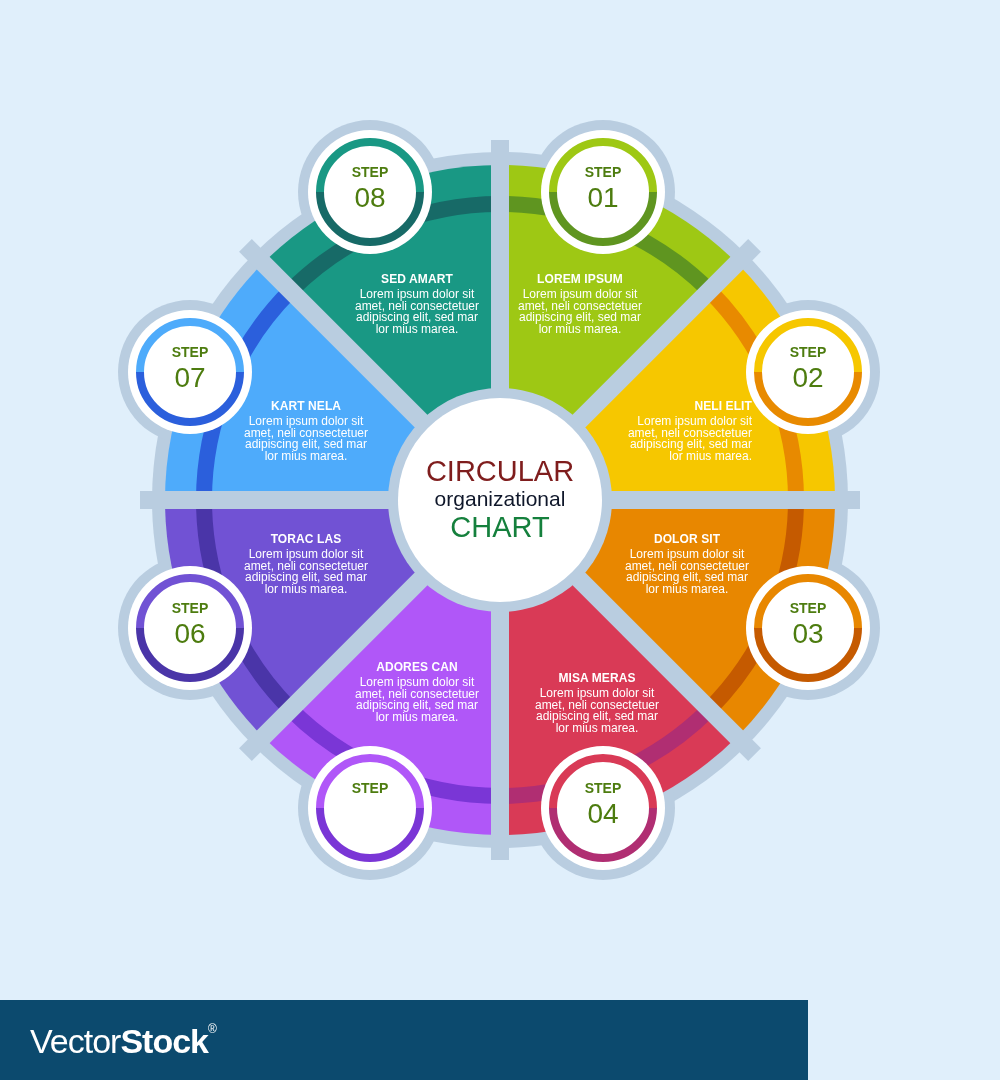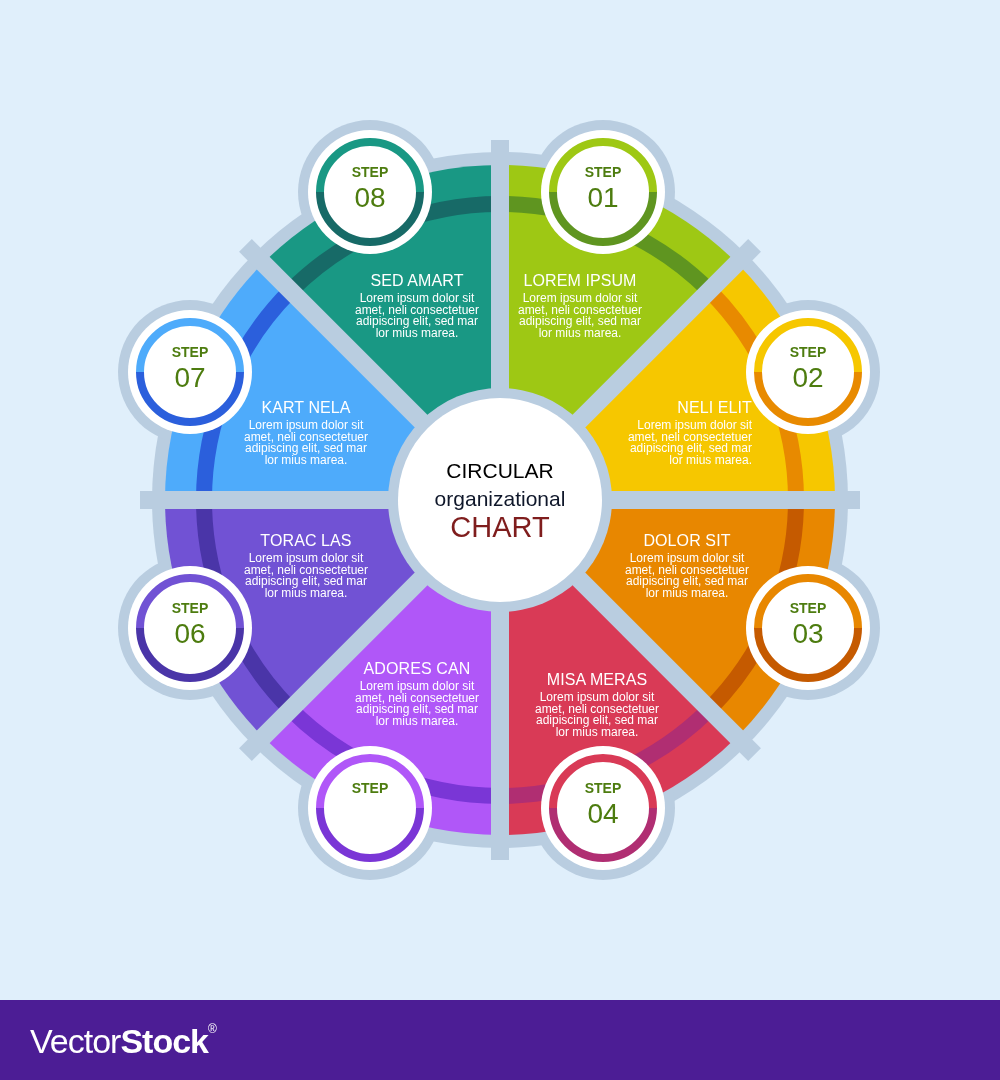--- a/index.html
+++ b/index.html
@@ -1,29 +1,29 @@
 <!DOCTYPE html>
 <html><head>
 <meta charset="utf-8">
 <style>
   html, body { margin:0; padding:0; }
   body { width:1000px; height:1080px; background:#e0effb; position:relative; overflow:hidden; font-family:"Liberation Sans", sans-serif; }
   #stage { position:absolute; left:0; top:0; width:1000px; height:1000px; }
   #stage svg { position:absolute; left:0; top:0; }
   .seg-text { position:absolute; width:130px; text-align:center; color:#fff; }
-  .seg-title { font-weight:normal; font-size:16px; letter-spacing:0.1px; margin-bottom:3px; display:block; }
+  .seg-title { font-weight:bold; font-size:12px; letter-spacing:0.1px; margin-bottom:3px; display:block; }
   .seg-body { font-size:12px; line-height:11.5px; display:block; }
   .step-badge { position:absolute; width:100px; height:100px; margin-left:-50px; margin-top:-50px; text-align:center; color:#4d7c0f; }
   .step-label { position:absolute; left:0; right:0; top:22px; font-weight:bold; font-size:14px; display:block; }
   .step-num { position:absolute; left:0; right:0; top:34px; font-size:28px; line-height:44px; display:block;text-align:center; }
   .center-text { position:absolute; left:392px; top:455px; width:216px; text-align:center; }
-  .c1 { display:block; font-size:21px; color:#000000; line-height:32px; }
+  .c1 { display:block; font-size:29px; color:#7f1d1d; line-height:32px; }
   .c2 { display:block; font-size:21px; color:#0f172a; line-height:24px; }
-  .c3 { display:block; font-size:29px; color:#7f1d1d; line-height:32px; }
-  #footer { position:absolute; left:0; top:1000px; width:1000px; height:80px; background:#4c1d95; color:#fff; }
+  .c3 { display:block; font-size:29px; color:#15803d; line-height:32px; }
+  #footer { position:absolute; left:0; top:1000px; width:808px; height:80px; background:#0c4a6e; color:#fff; }
   .brand { position:absolute; left:30px; top:22px; font-size:34px; letter-spacing:-1px; font-family:"Liberation Sans", sans-serif; }
   .brand .light { font-weight:normal; }
   .brand .bold { font-weight:bold; }
   .brand sup { font-size:12px; vertical-align:top; }
   .url { position:absolute; right:30px; top:34px; font-size:19px;margin-top:46px; }
 </style>
 </head>
 <body>
 
 <div id="stage">

